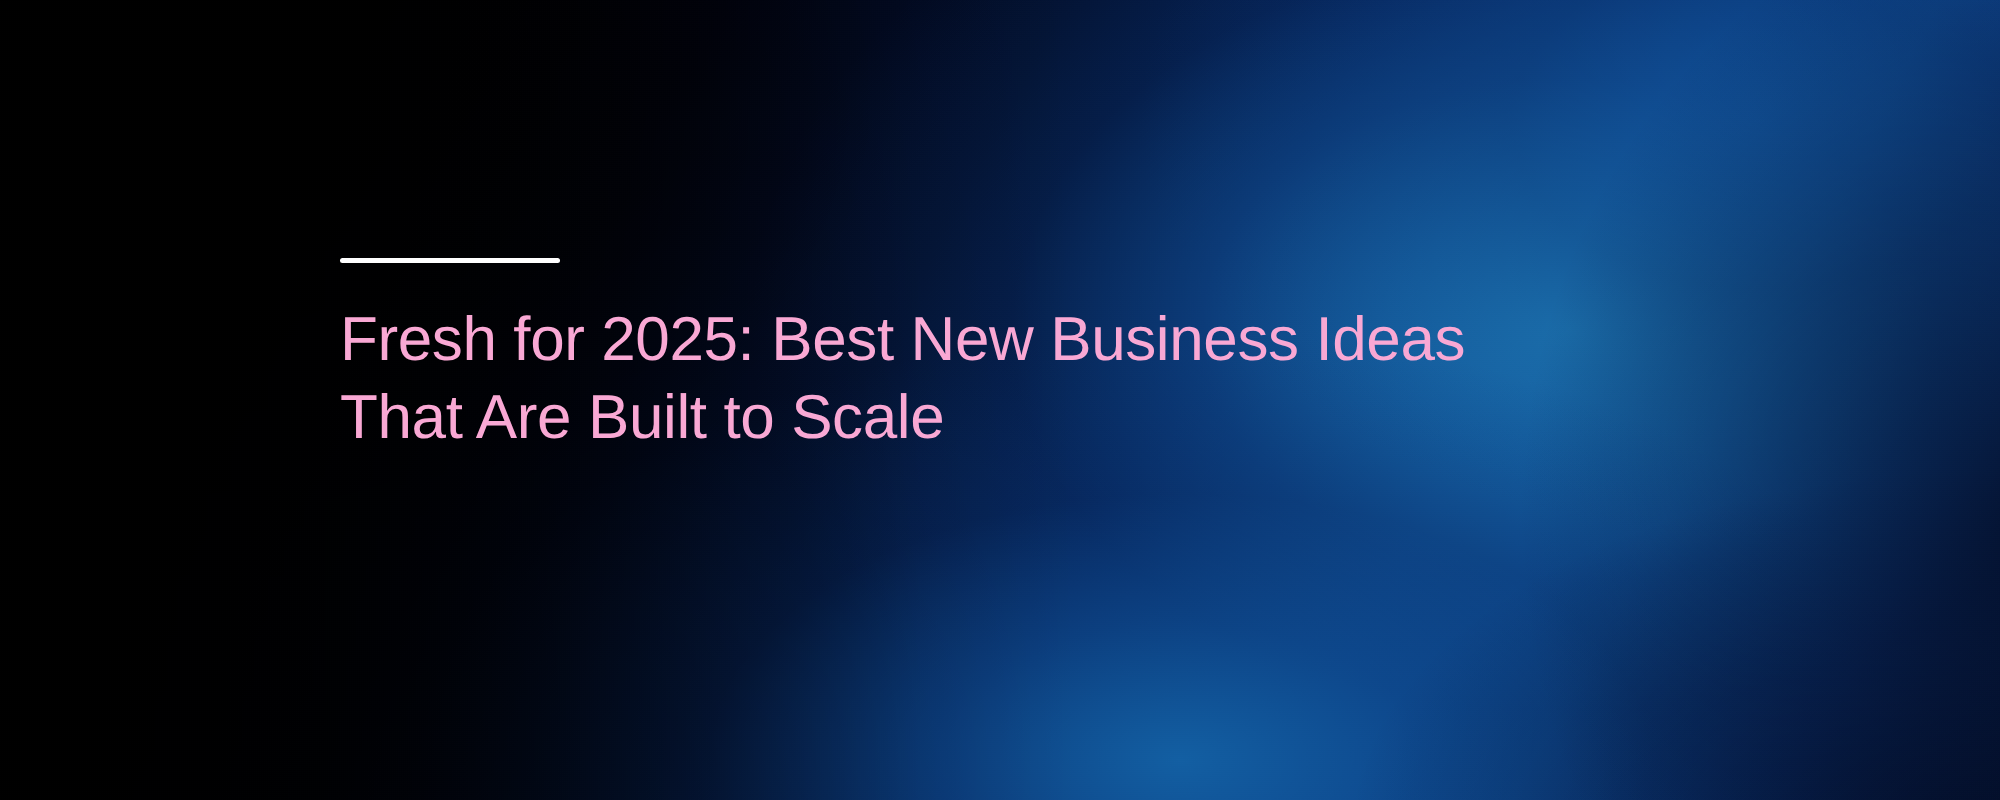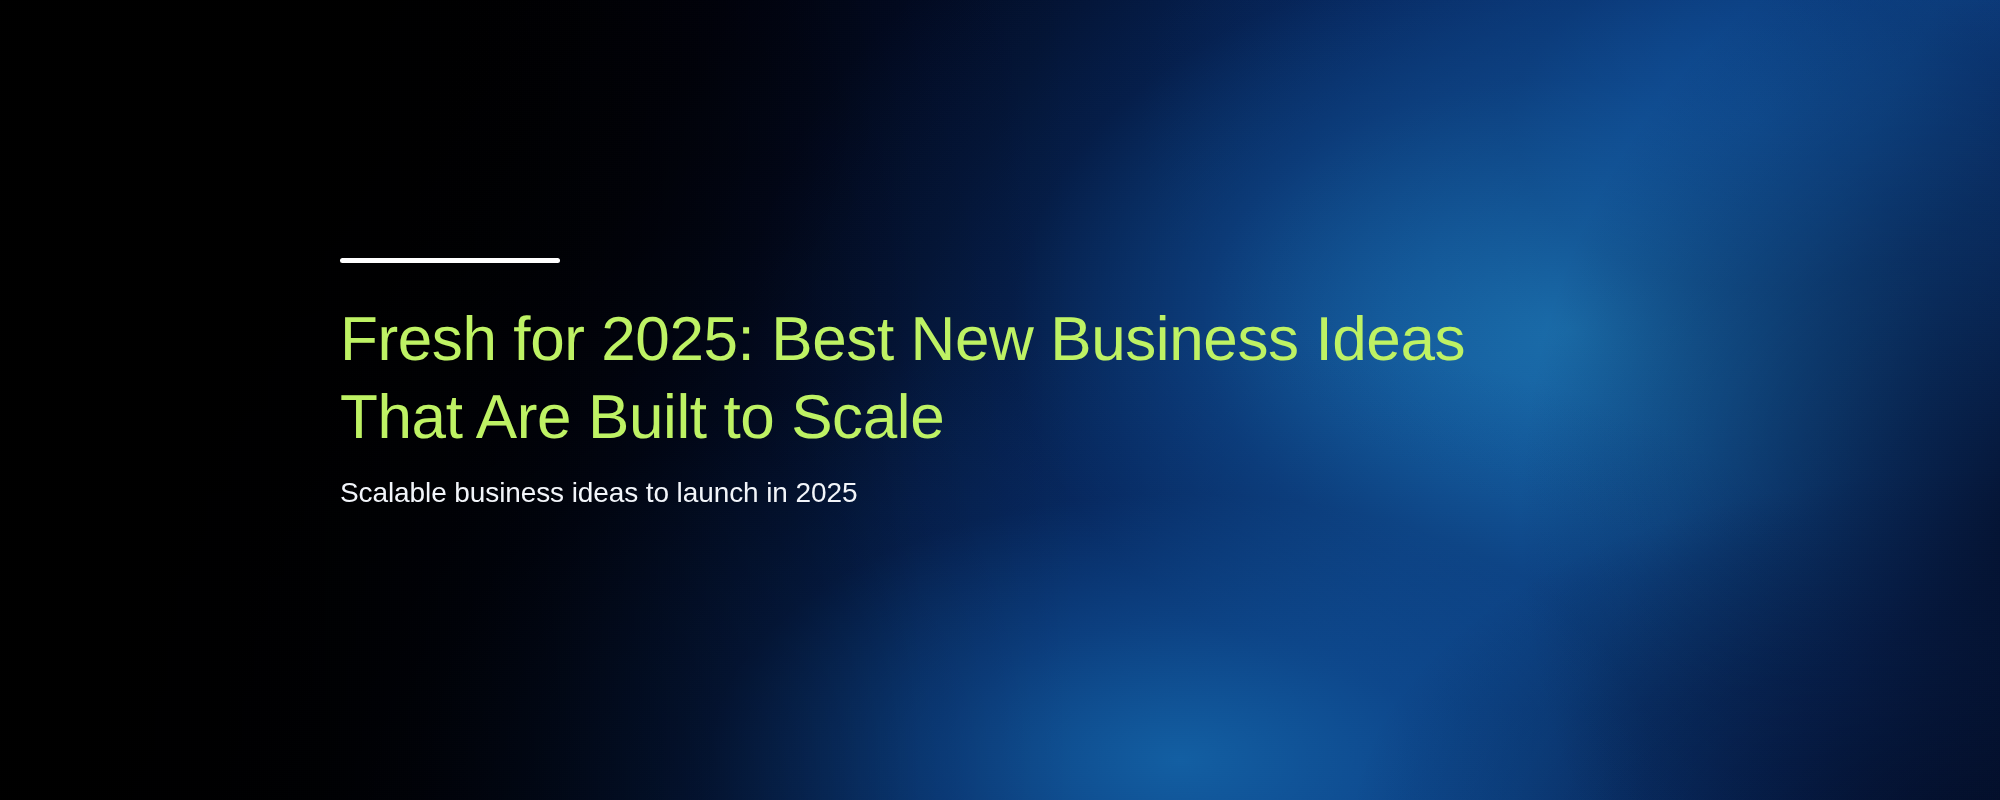--- a/index.html
+++ b/index.html
@@ -141,21 +141,21 @@
 
   #accent-rule {
     width: 220px;
     height: 5px;
     background: #ffffff;
     border-radius: 3px;
     margin-bottom: 38px;
   }
 
   #hero-title {
-    color: #bef264;
+    color: #f9a8d4;
     font-size: 62px;
     line-height: 78px;
     font-weight: 400;
     letter-spacing: -0.4px;
     max-width: 1130px;
     white-space: pre-line;
     text-rendering: geometricPrecision;
   }
 
   #hero-subtitle {
@@ -180,17 +180,16 @@
   <div class="bg-layer" id="bg-vignette-left"></div>
   <div class="bg-layer" id="bg-grain"></div>
 
   <div id="content">
 
     <div id="accent-rule"></div>
 
     <h1 id="hero-title">Fresh for 2025: Best New Business Ideas
 That Are Built to Scale</h1>
 
-    <p id="hero-subtitle">Scalable business ideas to launch in 2025</p>
 
   </div>
 
 </div>
 
 </body></html>

